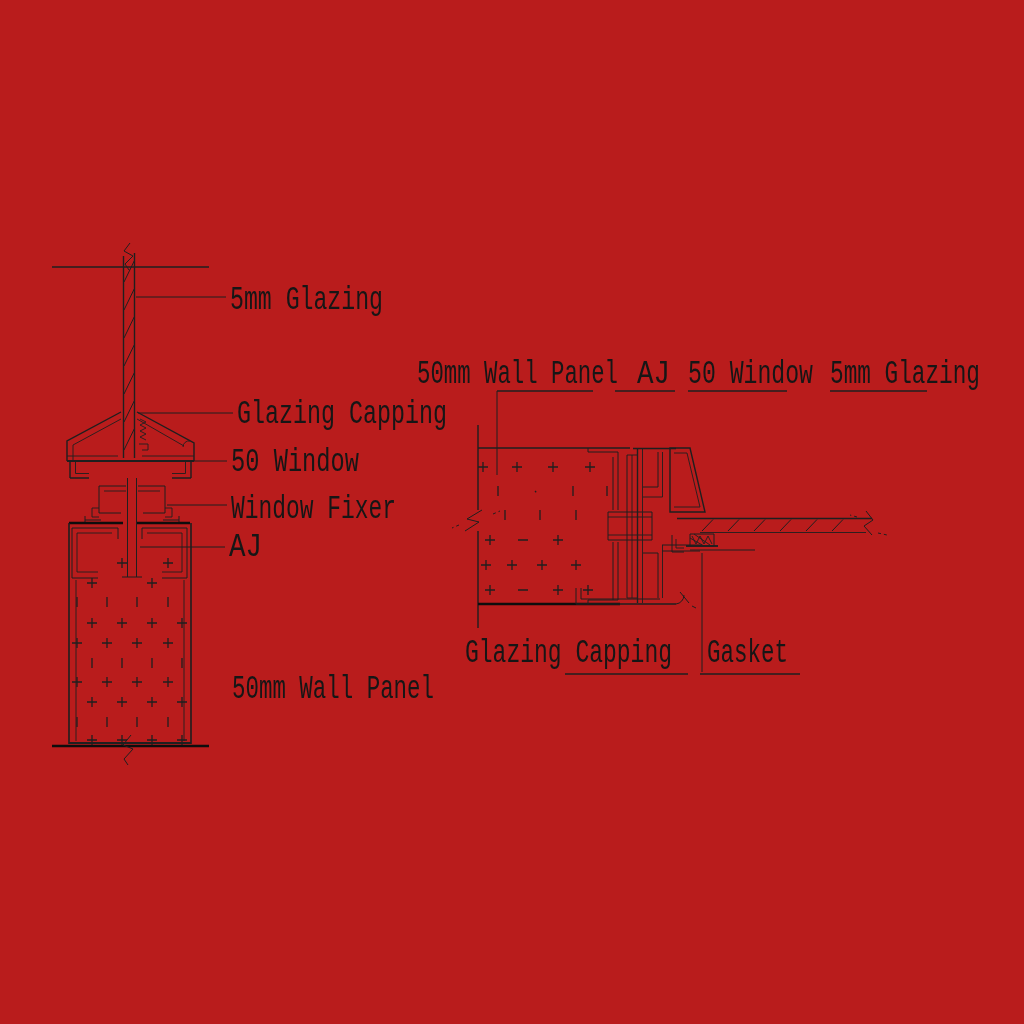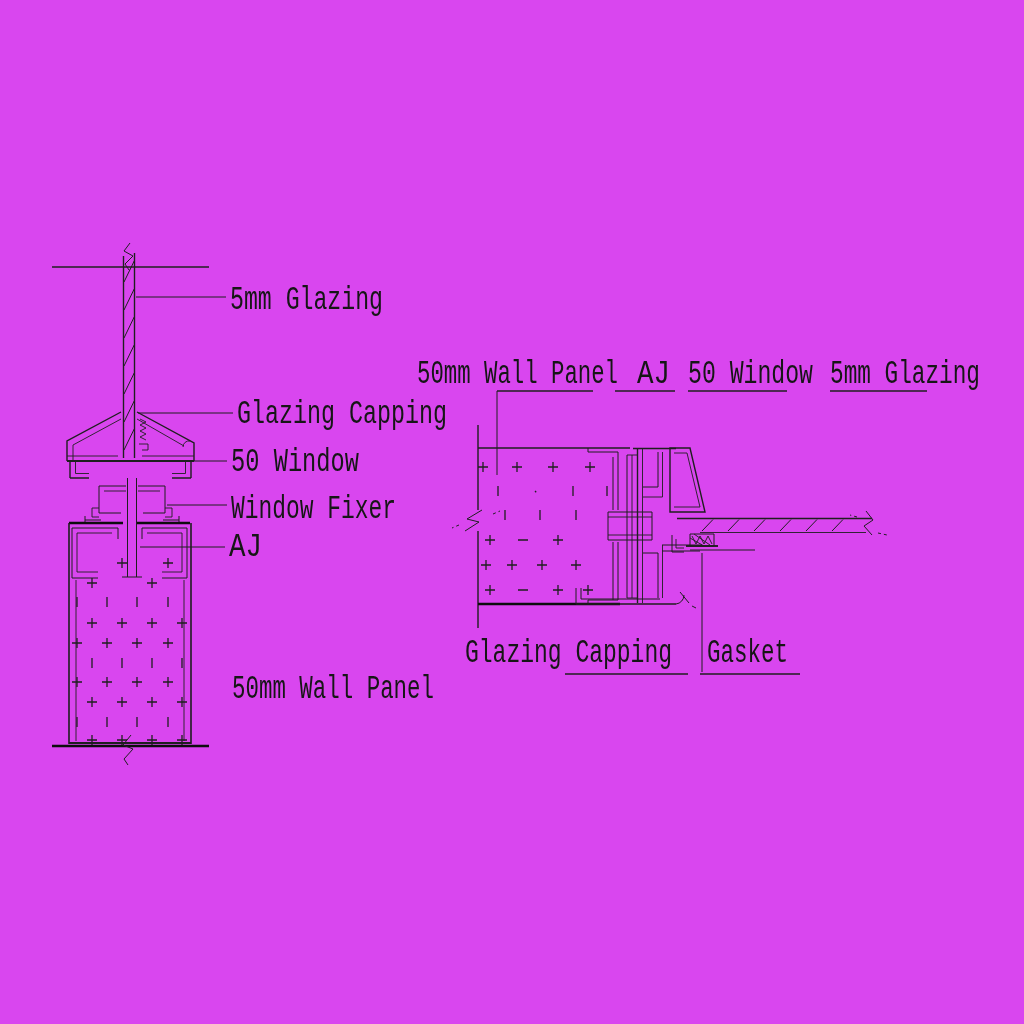--- a/index.html
+++ b/index.html
@@ -1,16 +1,16 @@
 <!DOCTYPE html>
 <html><head>
 <meta charset="utf-8">
 <style>
   html,body{margin:0;padding:0;background:#ffffff;}
-  .stage{position:relative;width:1024px;height:1024px;background:#d946ef;overflow:hidden;}
+  .stage{position:relative;width:1024px;height:1024px;background:#b91c1c;overflow:hidden;}
   svg{display:block;}
   text{font-family:"Liberation Mono","DejaVu Sans Mono",monospace;fill:#161616;}
   .ln{stroke:#1f1f1f;fill:none;stroke-linecap:butt;}
   .thin{stroke-width:1;}
   .med{stroke-width:1.4;}
   .thick{stroke-width:2.4;stroke:#0d0d0d;}
   .hair{stroke-width:0.9;}
 </style>
 </head>
 <body>

